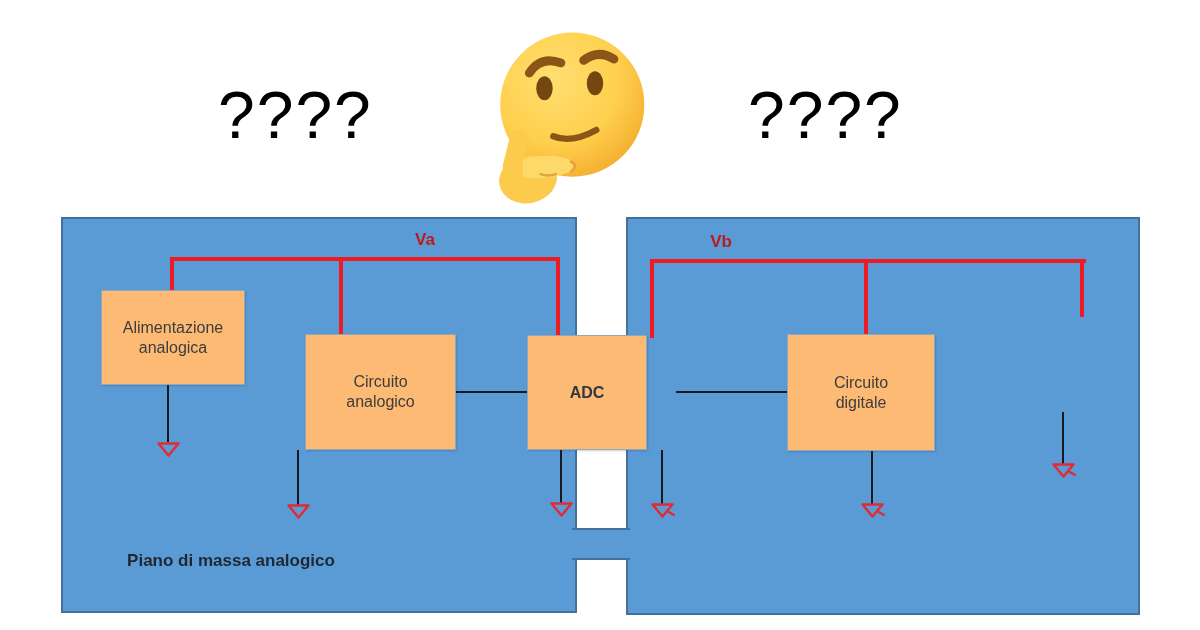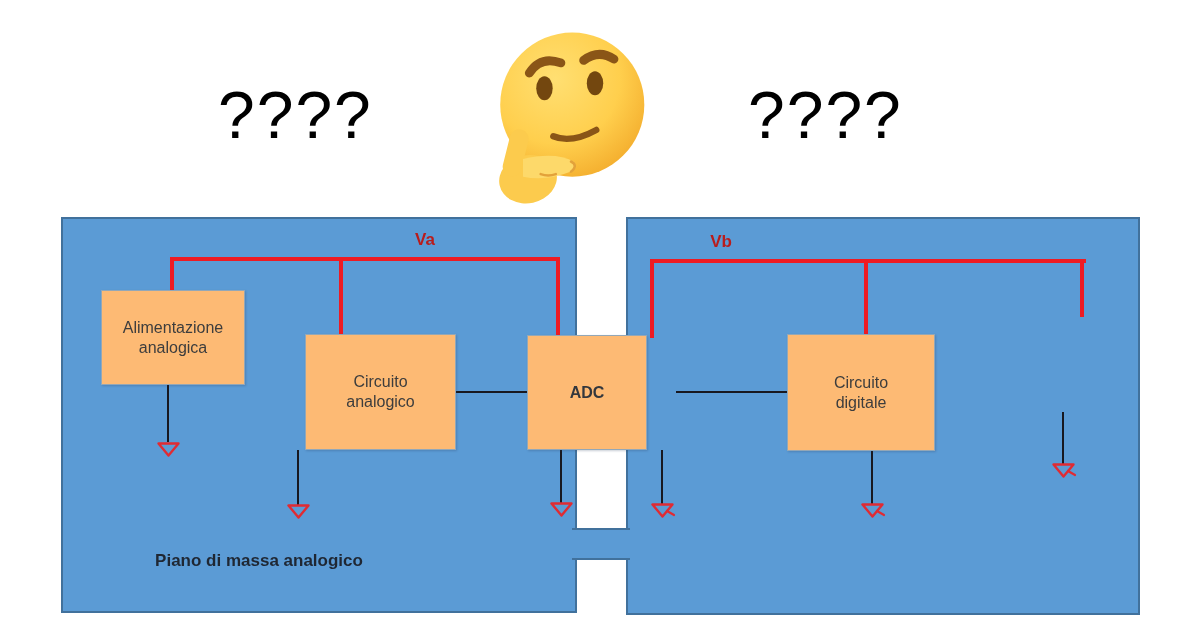--- a/index.html
+++ b/index.html
@@ -25,21 +25,21 @@
   #plane-right{left:626px;top:217px;width:514px;height:398px;}
   #bridge{
     position:absolute;left:572px;top:528px;width:58px;height:32px;
     background:#5b9bd5;border-top:2px solid #41719c;border-bottom:2px solid #41719c;
     box-sizing:border-box;z-index:2;
   }
   .plane-label{
     position:absolute;font-size:17px;font-weight:600;color:#1f2733;
     text-align:center;z-index:5;
   }
-  #label-plane-left{left:139px;top:551px;width:240px;}
+  #label-plane-left{left:111px;top:551px;width:240px;}
   #label-plane-right{left:748px;top:561px;width:220px;}
   
   .wire-red{position:absolute;background:#ee1b23;z-index:3;}
   .wire-black{position:absolute;background:#181820;z-index:3;}
   .net-label{
     position:absolute;font-size:17px;font-weight:700;color:#b91c1c;
     text-align:center;z-index:4;
   }
   #label-va{left:403px;top:230px;width:44px;}
   #label-vb{left:699px;top:232px;width:44px;}

